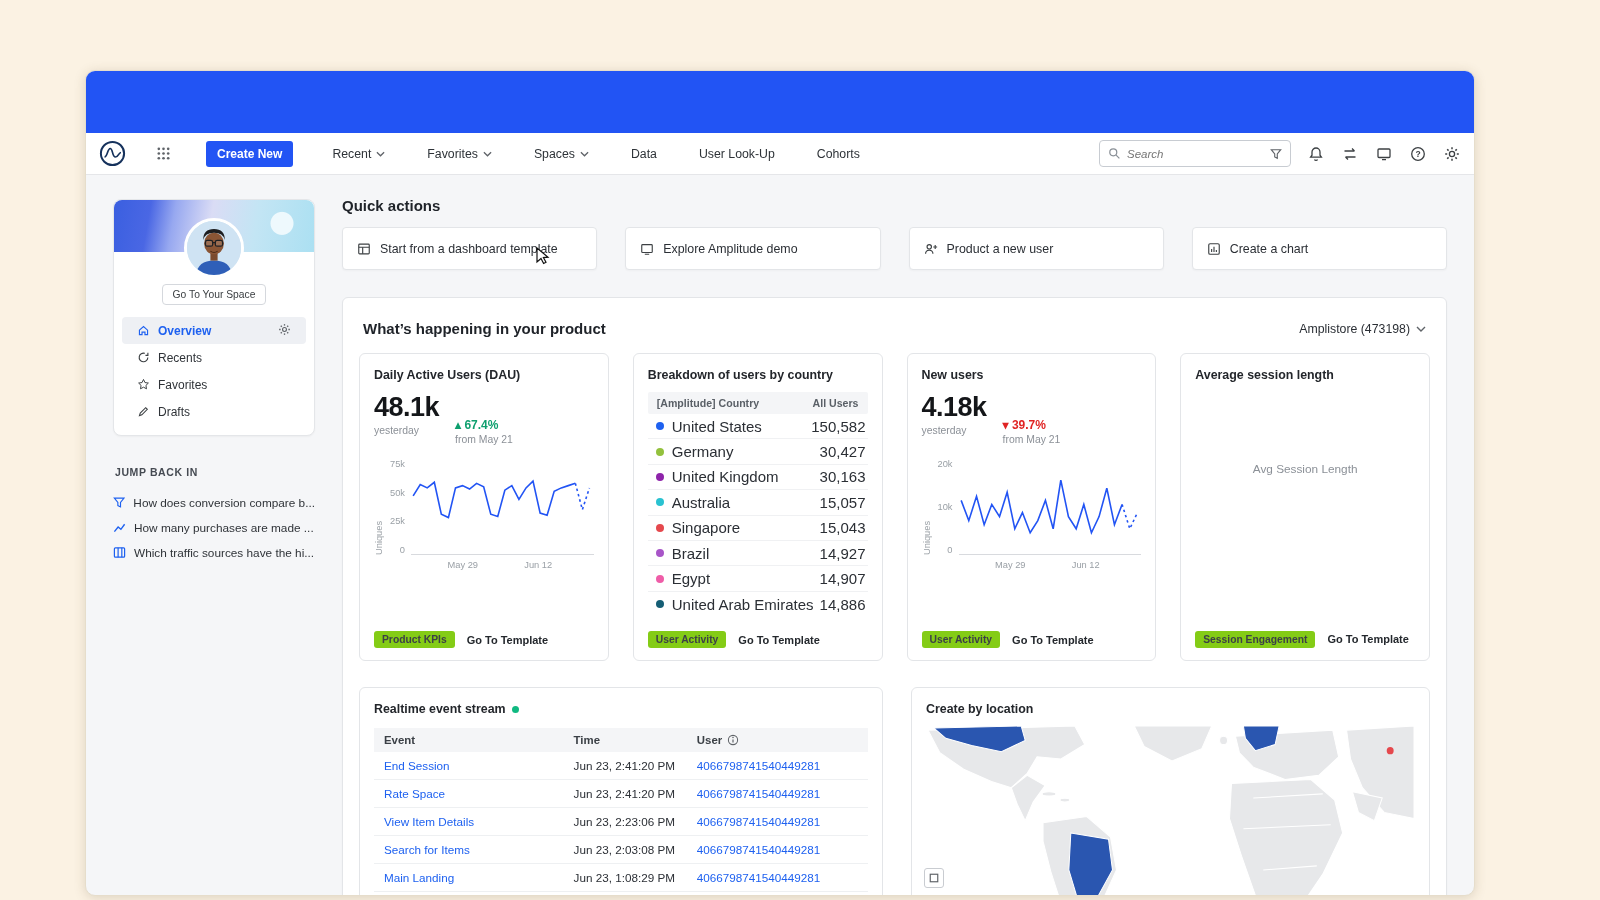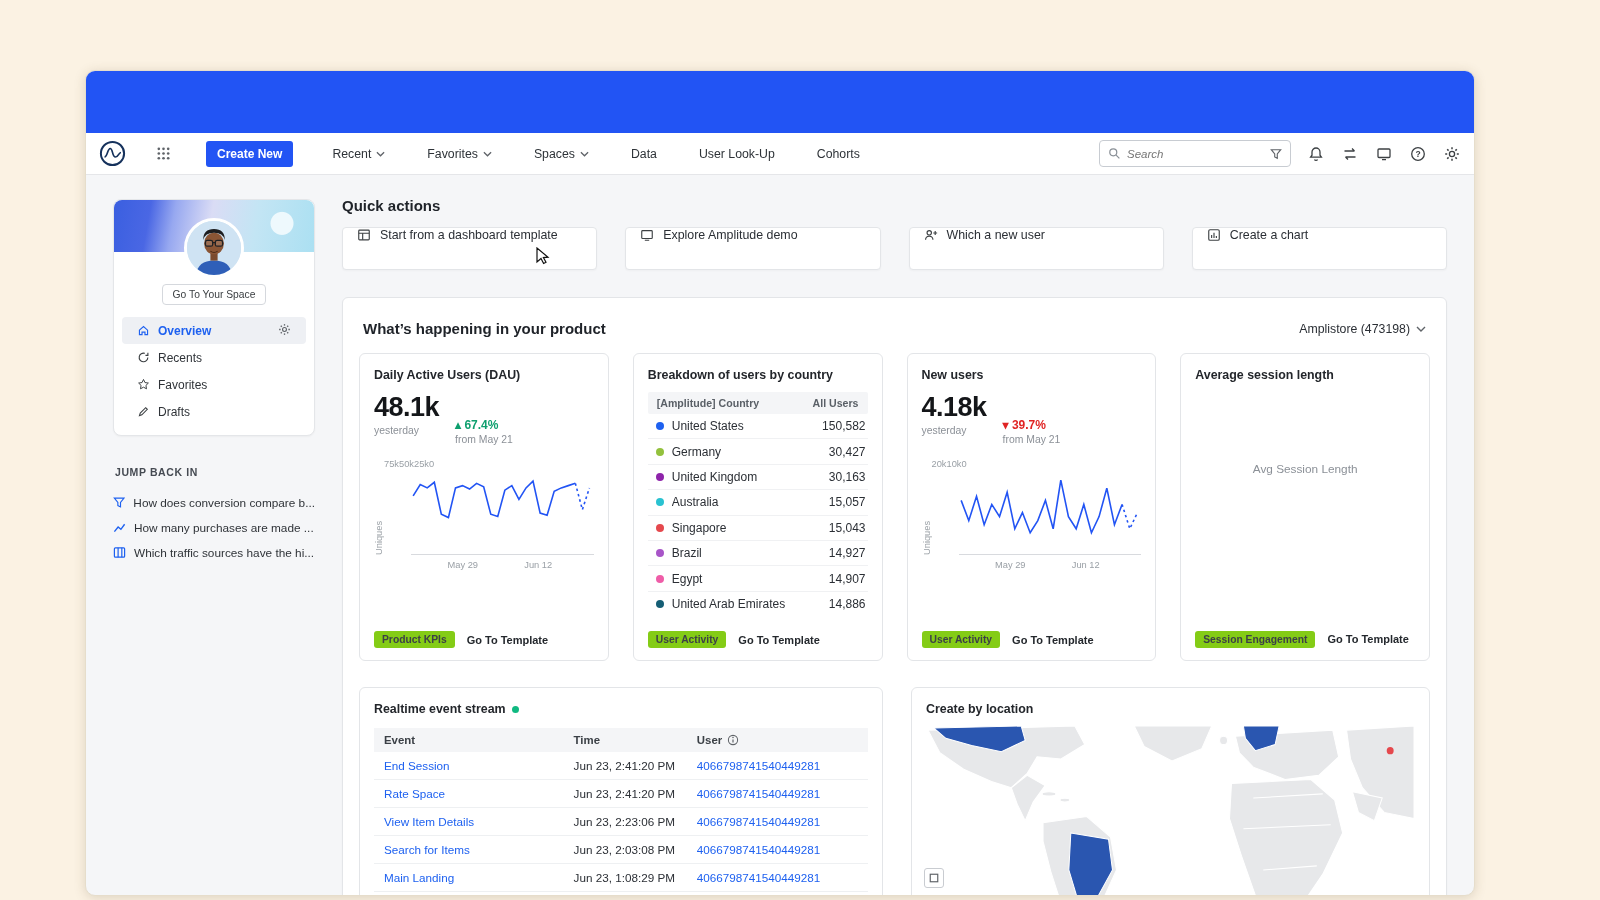--- a/index.html
+++ b/index.html
@@ -39,51 +39,51 @@
   .srow{display:flex;align-items:center;gap:8px;height:27px;padding:0 15px;border-radius:4px;font-size:12px;color:#2f3338;cursor:pointer}
   .srow.active{background:#eef0f4;color:#1e61f0;font-weight:700}
   .srow .spacer{margin-left:auto}
   .jump-title{margin:30px 2px 12px;font-size:10.5px;font-weight:700;letter-spacing:.6px;color:#454a52}
   .jump-item{display:flex;gap:8px;align-items:center;height:25px;font-size:11.8px;color:#2f3338;cursor:pointer;white-space:nowrap}
 
   
   .main{flex:1;min-width:0;padding-top:22px}
   .qa-title{font-size:15px;font-weight:700;color:#1f2329}
   .qa-row{display:flex;gap:28px;margin-top:13px}
-  .qa-card{flex:1;height:43px;background:#fff;border:1px solid #e3e5e8;border-radius:4px;display:flex;align-items:flex-start;gap:9px;
+  .qa-card{flex:1;height:43px;background:#fff;border:1px solid #e3e5e8;border-radius:4px;display:flex;align-items:center;gap:9px;
     padding:0 14px;font-size:12.4px;color:#2b2f35;box-shadow:0 1px 2px rgba(0,0,0,.03);cursor:pointer;white-space:nowrap}
 
   .panel{margin-top:27px;background:#fff;border:1px solid #e3e5e8;border-radius:6px;padding:16px;height:660px;box-shadow:0 1px 2px rgba(0,0,0,.03)}
   .panel-head{display:flex;align-items:center;margin:6px 4px 16px}
   .panel-title{font-size:15px;font-weight:700;color:#1f2329}
   .project{margin-left:auto;display:flex;align-items:center;gap:6px;font-size:12.3px;color:#2b2f35;cursor:pointer}
 
   .cards-row{display:flex;gap:24px}
   .mcard{flex:1;min-width:0;background:#fff;border:1px solid #e3e5e8;border-radius:6px;padding:14px 14px 12px;height:308px;display:flex;flex-direction:column}
   .mtitle{font-size:12.4px;font-weight:700;color:#23262b;white-space:nowrap}
   .val-row{display:flex;margin-top:10px}
   .big{font-size:27px;font-weight:700;color:#141619;letter-spacing:-.5px}
   .delta{font-size:12px;font-weight:700;margin:26px 0 0 16px}
   .sub-row{display:flex;font-size:10.4px;color:#8b9097;margin-top:2px}
   .sub-row .s2{margin-left:30px}
   .chart{display:flex;margin-top:14px}
   .ylab{writing-mode:vertical-rl;transform:rotate(180deg);font-size:9.3px;color:#9aa0a6;display:flex;align-items:center;height:96px}
-  .yticks{width:27px;height:96px;display:flex;flex-direction:row;justify-content:space-between;font-size:9.3px;color:#9aa0a6;text-align:right;padding-right:6px}
+  .yticks{width:27px;height:96px;display:flex;flex-direction:column;justify-content:space-between;font-size:9.3px;color:#9aa0a6;text-align:right;padding-right:6px}
   .plot{flex:1;min-width:0;position:relative}
   .plot svg{display:block;width:100%;height:96px;border-bottom:1px solid #d8dade}
   .xticks{position:relative;height:16px;font-size:9.3px;color:#9aa0a6}
   .xticks .x1{position:absolute;left:20%;top:5px}
   .xticks .x2{position:absolute;left:62%;top:5px}
   .mfoot{margin-top:auto;display:flex;align-items:center;gap:12px}
   .chip{background:#84cc16;border-radius:3px;padding:3px 8px;font-size:10.3px;color:#3c4046;font-weight:600;white-space:nowrap;cursor:pointer}
   .golink{font-size:11px;color:#24282d;font-weight:600;cursor:pointer;white-space:nowrap}
 
   .ctable{margin-top:10px}
   .chead{display:flex;justify-content:space-between;background:#f4f5f7;padding:5px 9px;font-size:10.6px;color:#5a6067;font-weight:600;border-radius:2px}
-  .crow{display:flex;align-items:center;height:25.4px;border-bottom:1px solid #f0f1f3;font-size:12px;color:#2b2f35;padding:0 2px}
+  .crow{display:flex;align-items:center;height:25.4px;border-bottom:1px solid #f0f1f3;font-size:15px;color:#2b2f35;padding:0 2px}
   .cdot{width:8px;height:8px;border-radius:50%;margin:0 8px 0 6px;flex:none}
   .cname{flex:1;white-space:nowrap;overflow:hidden}
   .scenter{margin:auto 0;text-align:center;padding-bottom:14px}
   .sbig{font-size:30px;font-weight:700;color:#141619}
   .ssub{font-size:11.8px;color:#8b9097;margin-top:9px}
 
   .bottom-row{display:flex;gap:28px;margin-top:26px}
   .ecard{width:524px;flex:none;background:#fff;border:1px solid #e3e5e8;border-radius:6px;padding:14px;height:278px}
   .etitle-row{display:flex;align-items:center;gap:6px}
   .gdot{width:7px;height:7px;border-radius:50%;background:#10b981}
@@ -322,21 +322,21 @@
           </svg>
           <span>Explore Amplitude demo</span>
         </div>
         <div class="qa-card">
           <svg viewBox="0 0 16 16" width="14" height="14" fill="none" stroke="#3c4043" stroke-width="1.3">
             <circle cx="6" cy="5.5" r="2.5"></circle>
               <path d="M1.8,13.5 a4.2,4.2 0 0 1 8.4,0"></path>
             <line x1="12.8" y1="3.5" x2="12.8" y2="8"></line>
               <line x1="10.6" y1="5.75" x2="15" y2="5.75"></line>
           </svg>
-          <span>Which a new user</span>
+          <span>Product a new user</span>
         </div>
         <div class="qa-card">
           <svg viewBox="0 0 16 16" width="14" height="14" fill="none" stroke="#3c4043" stroke-width="1.3">
             <rect x="2" y="2" width="12" height="12" rx="1.5"></rect>
             <line x1="5.3" y1="11.5" x2="5.3" y2="8"></line>
               <line x1="8" y1="11.5" x2="8" y2="5.5"></line>
               <line x1="10.7" y1="11.5" x2="10.7" y2="9"></line>
           </svg>
           <span>Create a chart</span>
         </div>

